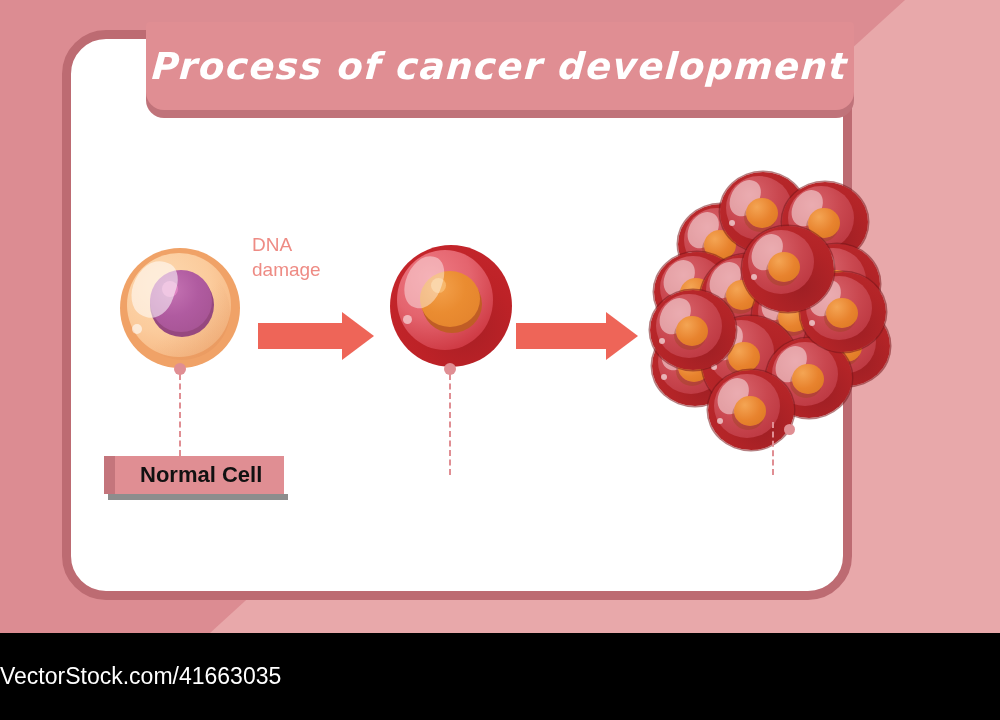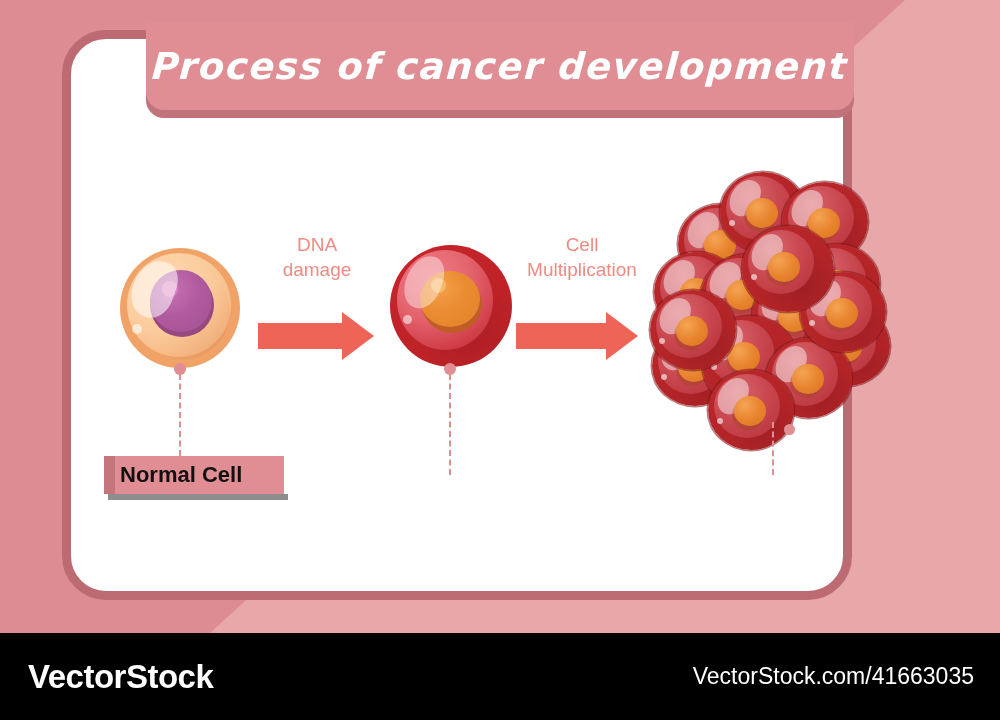--- a/index.html
+++ b/index.html
@@ -185,21 +185,20 @@
   #arrow-2{ left:454px; top:282px; width:122px; height:48px; }
   #arrow-2 .shaft{ width:92px; }
   #arrow-2 .head{ left:90px; border-left:32px solid #ee6558; }
 
   
   .step-caption{
     position:absolute;
     color:#ee8b84;
     font-size:19px;
     line-height:25px;
-    text-align:center;
     white-space:pre-line;
   }
   #caption-1{ left:190px; top:202px; width:130px; }
   #caption-2{ left:440px; top:202px; width:160px; }
 
   
   .connector{ position:absolute; width:12px; }
   .connector .dot{
     position:absolute; left:0; top:0; width:12px; height:12px;
     border-radius:50%; background:#e08e93;
@@ -227,21 +226,21 @@
   }
   .labelbox .shadow{
     position:absolute; left:4px; top:38px; width:100%; height:6px;
     background:#8d8d8d;
   }
   .labelbox .txt{
     position:relative; z-index:2;
     color:#111111;
     font-weight:bold;
     font-size:22px;
-    padding-left:16px; padding-right:16px;
+    padding-left:36px; padding-right:16px;
     white-space:nowrap;
   }
   #label-normal{ left:42px; top:426px; width:180px; }
   #label-defective{ left:290px; top:426px; width:186px; }
   #label-cancer{ left:650px; top:426px; width:120px; }
 
   
   #footer{
     position:absolute; left:0; top:633px; width:1000px; height:87px;
     background:#000000;
@@ -293,22 +292,20 @@
       <div class="dc-nucleus-top"></div>
       <div class="dc-nuc-dot"></div>
       <div class="dc-gloss"></div>
       <div class="dc-gloss2"></div>
     </div>
 
     <div class="arrow" id="arrow-2">
       <div class="shaft"></div>
       <div class="head"></div>
     </div>
-    <div class="step-caption" id="caption-2">Cell
-Multiplication</div>
 
     <div class="cellwrap" id="cancer-cluster">
       <div class="cc" style="left:118px; top:36px;">
         <div class="in"></div>
         <div class="gl"></div>
         <div class="gl2"></div>
         <div class="nu"></div>
       </div>
       <div class="cc" style="left:36px; top:44px;">
         <div class="in"></div>
@@ -424,15 +421,14 @@
 
   </div>
 
   <div id="banner">
     <div id="banner-title">Process of cancer development</div>
   </div>
 
 </div>
 
 <div id="footer">
-  <div id="footer-brand">VectorStock</div>
   <div id="footer-url">VectorStock.com/41663035</div>
 </div>
 
 </body></html>

